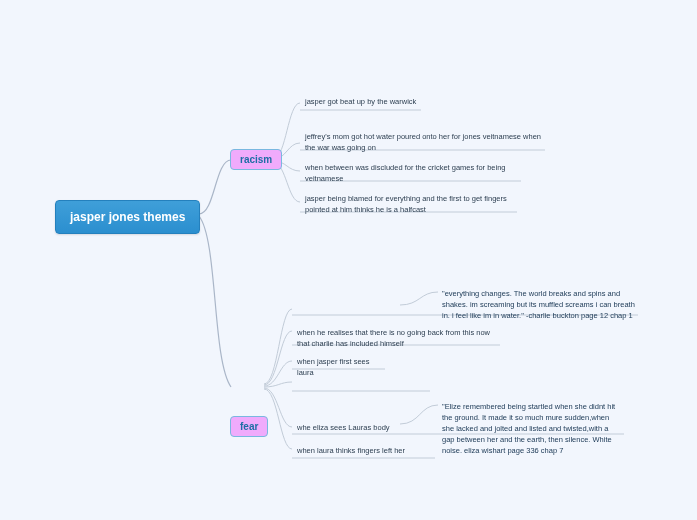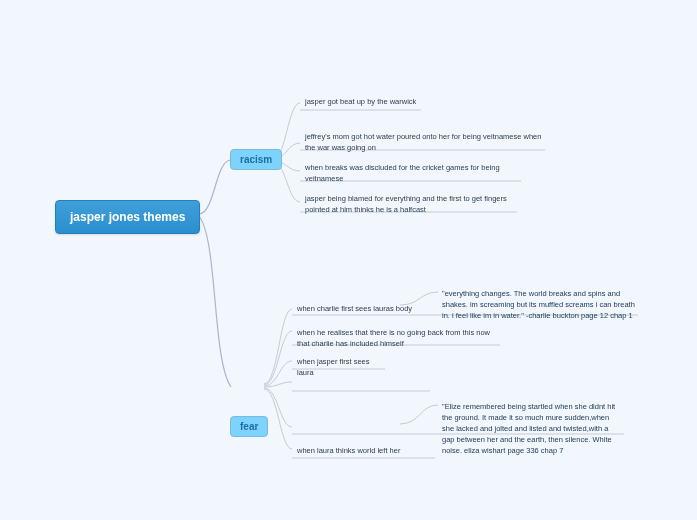--- a/index.html
+++ b/index.html
@@ -40,21 +40,21 @@
     border-radius: 4px;
     color: #ffffff;
     font-size: 12px;
     font-weight: bold;
     padding: 9px 14px;
     white-space: nowrap;
     box-shadow: 0 1px 2px rgba(0,0,0,0.12);
   }
   
   .branch {
-    background: #7dd3fc;
+    background: #f0abfc;
     border: 1px solid #79b8e0;
     border-radius: 4px;
     color: #1e6ea5;
     font-size: 10px;
     font-weight: bold;
     padding: 4px 9px;
     white-space: nowrap;
   }
   
   .leaf {
@@ -110,37 +110,37 @@
   <div class="node root" style="left:55px; top:200px;">
     <span>jasper jones themes</span>
   </div>
 
   <div class="node branch" style="left:230px; top:149px;">
     <span>racism</span>
   </div>
 
   <div class="node leaf" style="left:302px; top:96px; width:125px;">jasper got beat up by the warwick</div>
 
-  <div class="node leaf" style="left:302px; top:131px; width:245px;">jeffrey's mom got hot water poured onto her for being veitnamese when the war was going on</div>
+  <div class="node leaf" style="left:302px; top:131px; width:245px;">jeffrey's mom got hot water poured onto her for jones veitnamese when the war was going on</div>
 
-  <div class="node leaf" style="left:302px; top:162px; width:222px;">when breaks was discluded for the cricket games for being veitnamese</div>
+  <div class="node leaf" style="left:302px; top:162px; width:222px;">when between was discluded for the cricket games for being veitnamese</div>
 
   <div class="node leaf" style="left:302px; top:193px; width:218px;">jasper being blamed for everything and the first to get fingers pointed at him thinks he is a halfcast</div>
 
   <div class="node branch" style="left:230px; top:376px;margin-top:40px;">
     <span>fear</span>
   </div>
 
-  <div class="node leaf" style="left:294px; top:303px; width:140px;">when charlie first sees lauras body</div>
 
   <div class="node leaf quote" style="left:439px; top:288px; width:198px;">"everything changes. The world breaks and spins and shakes. im screaming but its muffled screams i can breath in. i feel like im in water." -charlie buckton page 12 chap 1</div>
 
   <div class="node leaf" style="left:294px; top:327px; width:205px;">when he realises that there is no going back from this now that charlie has included himself</div>
 
   <div class="node leaf" style="left:294px; top:356px; width:90px;">when jasper first sees laura</div>
 
 
+  <div class="node leaf" style="left:294px; top:422px; width:110px;">whe eliza sees Lauras body</div>
 
   <div class="node leaf quote" style="left:439px; top:401px; width:185px;">"Elize remembered being startled when she didnt hit the ground. It made it so much mure sudden,when she lacked and jolted and listed and twisted,with a gap between her and the earth, then silence. White noise. eliza wishart page 336 chap 7</div>
 
-  <div class="node leaf" style="left:294px; top:445px; width:140px;">when laura thinks world left her</div>
+  <div class="node leaf" style="left:294px; top:445px; width:140px;">when laura thinks fingers left her</div>
 
 </div>
 
 </body></html>

